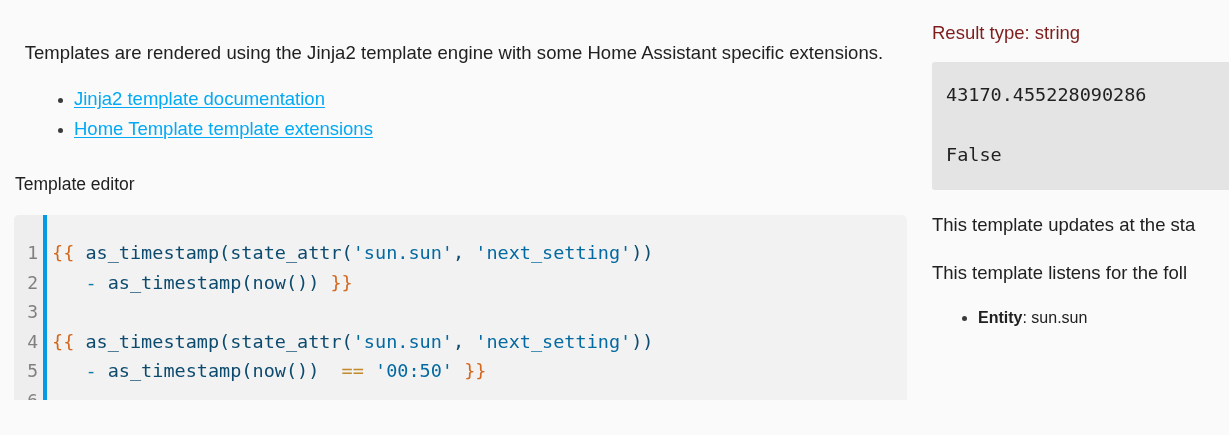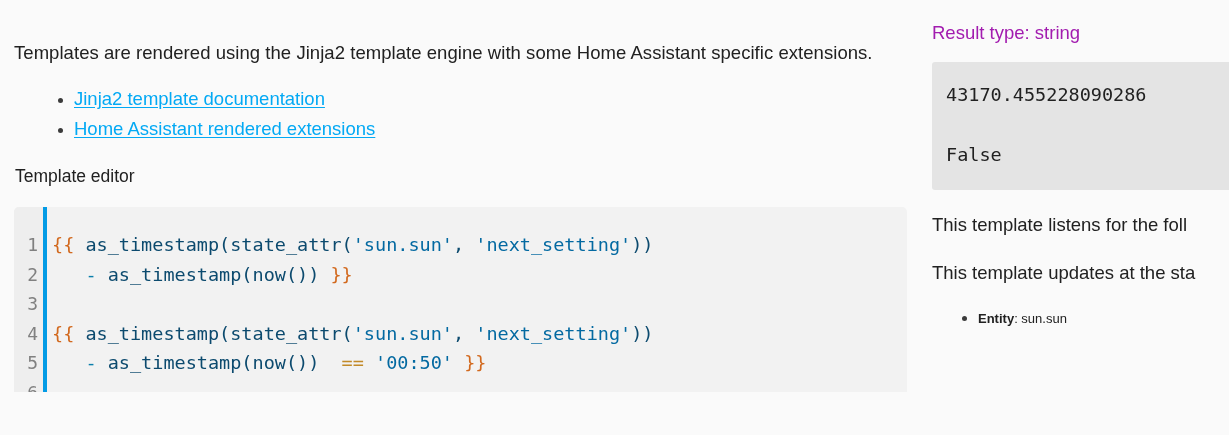--- a/index.html
+++ b/index.html
@@ -35,20 +35,21 @@
     overflow: hidden;
   }
 
   .intro-para {
     font-size: 18.5px;
     line-height: 30px;
     color: #212121;
     margin: 38px 0 0 0;
     max-width: 880px;
     letter-spacing: 0.05px;
+    text-align: center;
   }
 
   .link-list {
     margin: 16px 0 0 0;
     padding-left: 48px;
     list-style: disc;
   }
   .link-list li {
     font-size: 18.5px;
     line-height: 29px;
@@ -64,21 +65,21 @@
     text-decoration: underline;
     text-underline-offset: 2px;
     font-size: 18.5px;
     cursor: pointer;
   }
 
   .editor-label {
     font-size: 17.5px;
     line-height: 24px;
     color: #212121;
-    margin: 21px 0 0 1px;
+    margin: 29px 0 0 1px;
   }
 
   
   .editor-shell {
     margin-top: 19px;
     background: #f2f2f2;
     border-radius: 5px 5px 0 0;
     width: 893px;
     height: 185px;
     box-sizing: border-box;
@@ -142,21 +143,21 @@
     box-sizing: border-box;
     padding-left: 12px;
     padding-right: 0;
     overflow: hidden;
     min-width: 0;
   }
 
   .result-type {
     font-size: 18.5px;
     line-height: 26px;
-    color: #a21caf;
+    color: #7f1d1d;
     margin: 20px 0 0 0;
     white-space: nowrap;
   }
 
   .result-box {
     margin-top: 16px;
     background: #e4e4e4;
     border-radius: 3px;
     padding: 18px 16px 20px 14px;
     box-sizing: border-box;
@@ -179,21 +180,21 @@
     white-space: nowrap;
     overflow: hidden;
   }
 
   .entity-list {
     margin: 19px 0 0 0;
     padding-left: 46px;
     list-style: disc;
   }
   .entity-list li {
-    font-size: 13px;
+    font-size: 16px;
     line-height: 26px;
     color: #212121;
     white-space: nowrap;
   }
   .entity-list li::marker { color: #3b3b3b; font-size: 15px; }
   .entity-key { font-weight: bold; }
 </style>
 </head>
 <body>
 
@@ -201,21 +202,21 @@
 
   <div class="left-col">
 
     <p class="intro-para">Templates are rendered using the Jinja2 template engine with some Home Assistant specific extensions.</p>
 
     <ul class="link-list">
       <li>
         <a class="doc-link" href="#">Jinja2 template documentation</a>
       </li>
       <li>
-        <a class="doc-link" href="#">Home Assistant rendered extensions</a>
+        <a class="doc-link" href="#">Home Template template extensions</a>
       </li>
     </ul>
 
     <div class="editor-label">Template editor</div>
 
     <div class="editor-shell">
       <div class="editor-gutter-bg"></div>
       <div class="active-rail"></div>
       <div class="code-rows" id="code-rows">
           <div class="code-row"><span class="ln">1</span><span class="code-text"><span class="t-delim">{{</span><span class="t-plain"> </span><span class="t-func">as_timestamp(state_attr(</span><span class="t-str">'sun.sun'</span><span class="t-func">, </span><span class="t-str">'next_setting'</span><span class="t-func">))</span></span></div>
@@ -228,23 +229,23 @@
     </div>
 
   </div>
 
   <div class="right-col">
 
     <div class="result-type">Result type: string</div>
 
     <div class="result-box" id="result-box"><div class="result-line">43170.455228090286</div><div class="result-blank"></div><div class="result-line">False</div></div>
 
+    <div class="note-para">This template updates at the sta</div>
+
     <div class="note-para">This template listens for the foll</div>
-
-    <div class="note-para">This template updates at the sta</div>
 
     <ul class="entity-list" id="entity-list">
         <li><span class="entity-key">Entity</span><span>: </span><span>sun.sun</span></li>
       </ul>
 
   </div>
 
 </div>
 
 </body></html>

